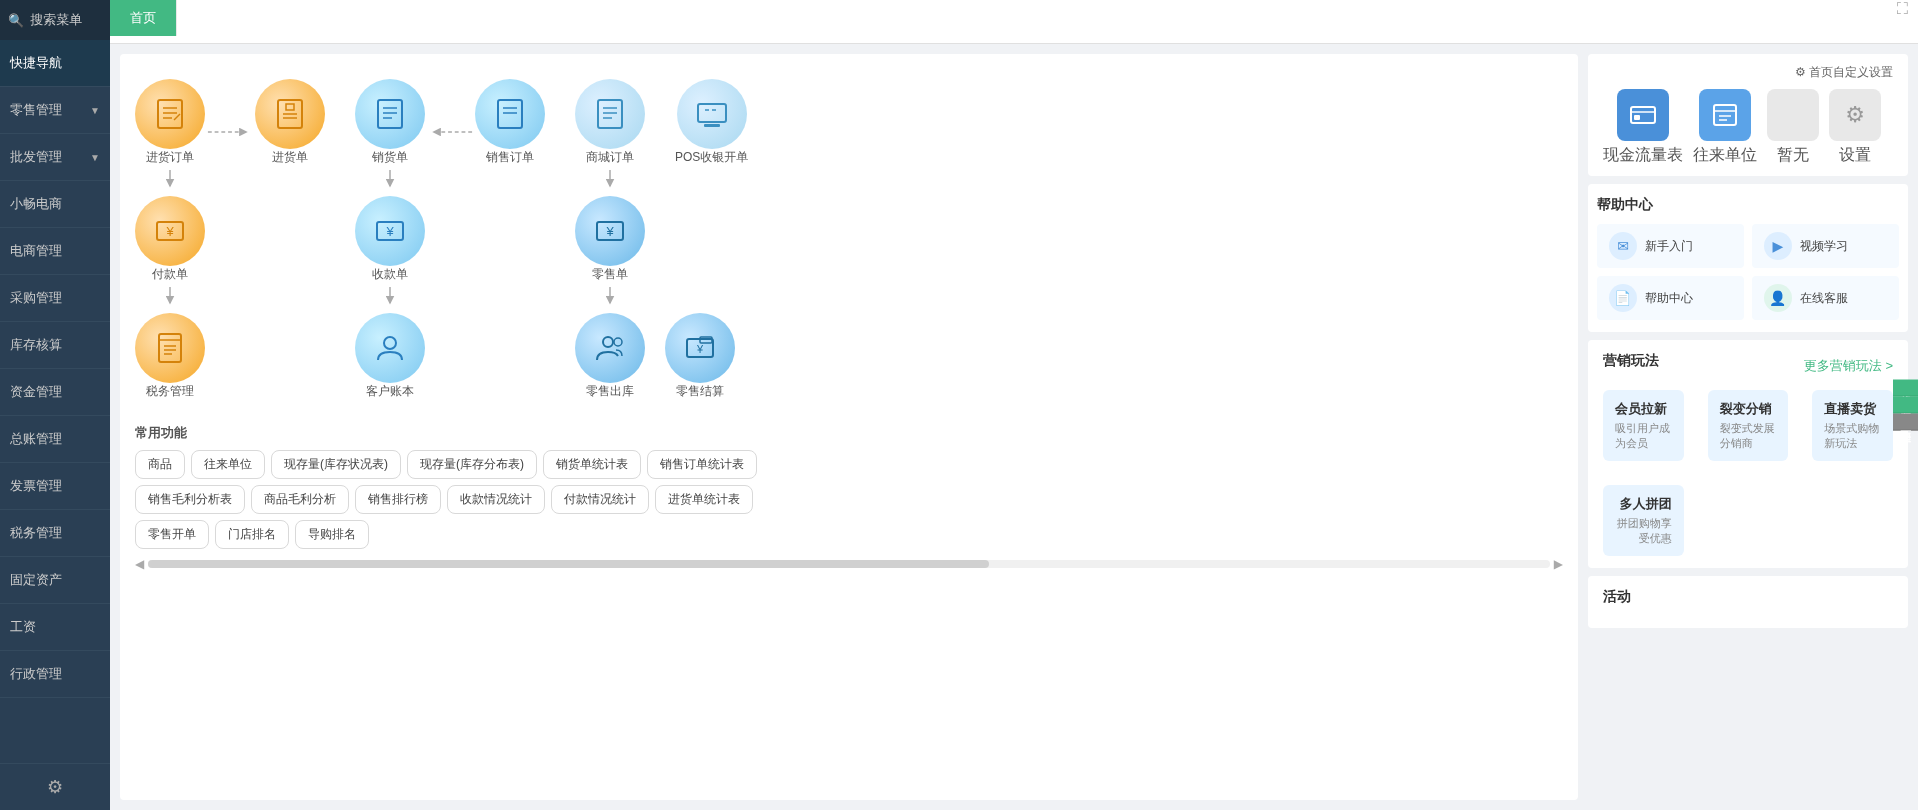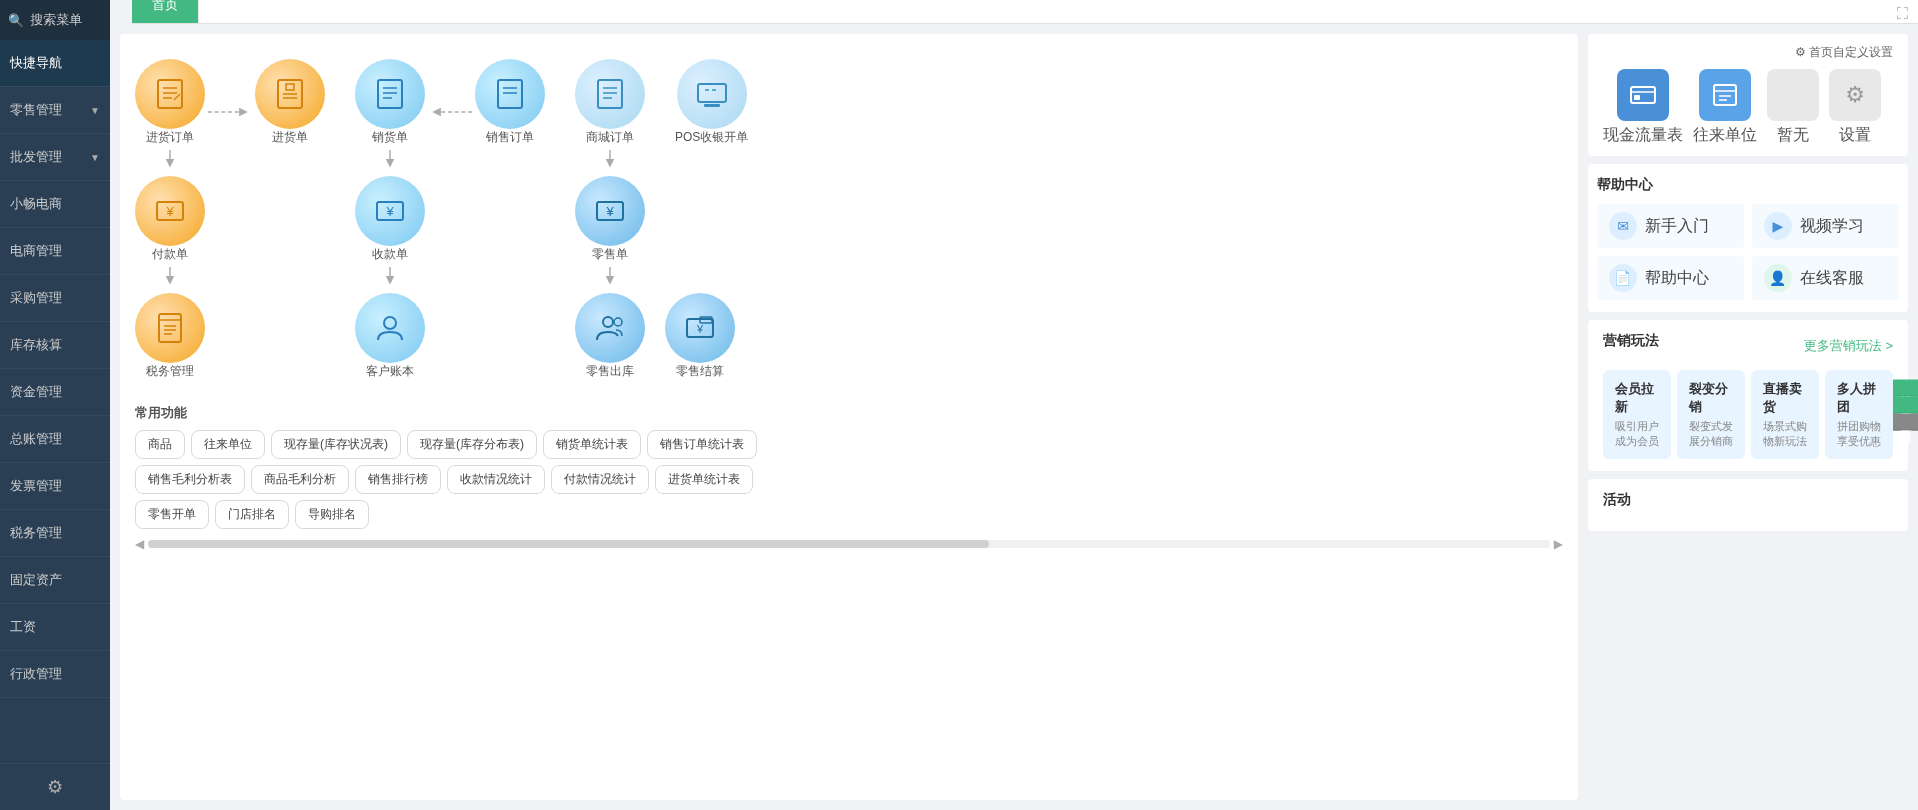--- a/index.html
+++ b/index.html
@@ -16,21 +16,21 @@
     .sidebar-item { padding: 14px 10px; color: #ccc; cursor: pointer; display: flex; align-items: center; justify-content: space-between; font-size: 13px; border-bottom: 1px solid #344a5e; }
     .sidebar-item.active { background: #1e3a4e; color: #fff; }
     .sidebar-item .arrow { font-size: 10px; color: #aaa; }
     .sidebar-bottom { padding: 12px 10px; display: flex; justify-content: center; border-top: 1px solid #344a5e; }
     .sidebar-bottom .gear-icon { color: #aaa; font-size: 18px; cursor: pointer; }
 
     
     .main-area { flex: 1; display: flex; flex-direction: column; overflow: hidden; }
 
     
-    .tab-bar { background: #fff; display: flex; align-items: flex-end; height: 24px; border-bottom: 1px solid #e0e0e0; flex-shrink: 0; margin-left: 22px; }
+    .tab-bar { background: #fff; display: flex; align-items: flex-start; height: 44px; border-bottom: 1px solid #e0e0e0; flex-shrink: 0; }
     .tab { padding: 0 20px; height: 36px; display: flex; align-items: center; cursor: pointer; font-size: 13px; color: #666; border-right: 1px solid #e8e8e8; }
     .tab.active { background: #42b983; color: #fff; }
     .tab-fullscreen { margin-left: auto; padding: 0 10px; cursor: pointer; color: #aaa; font-size: 16px; }
 
     
     .content-area { flex: 1; display: flex; overflow: hidden; padding: 10px; gap: 10px; }
 
     
     .workflow-panel { background: #fff; border-radius: 4px; flex: 1; padding: 15px; overflow: auto; min-width: 0; }
 
@@ -50,27 +50,27 @@
     .quick-icon-label { font-size: 16px; color: #555; text-align: center; }
 
     
     .help-card { background: #fff; border-radius: 4px; padding: 12px 9px; }
     .card-title { font-size: 14px; font-weight: bold; color: #333; margin-bottom: 10px; }
     .help-grid { display: grid; grid-template-columns: 1fr 1fr; gap: 8px; }
     .help-item { background: #f5faff; border-radius: 4px; padding: 8px 12px; display: flex; align-items: center; gap: 8px; cursor: pointer; }
     .help-item-icon { width: 28px; height: 28px; border-radius: 50%; display: flex; align-items: center; justify-content: center; font-size: 14px; }
     .help-item-icon.blue { background: #ddeeff; color: #4a90d9; }
     .help-item-icon.green { background: #e0f5ec; color: #42b983; }
-    .help-item-label { font-size: 16px; color: #444; }
+    .help-item-label { font-size: 12px; color: #444; }
 
     
     .marketing-card { background: #fff; border-radius: 4px; padding: 12px 15px; }
     .marketing-header { display: flex; justify-content: space-between; align-items: center; margin-bottom: 10px; }
     .marketing-more { font-size: 13px; color: #42b983; cursor: pointer; }
-    .marketing-grid { display: grid; grid-template-columns: 1fr 1fr 1fr 1fr; gap: 6px; }
+    .marketing-grid { display: grid; grid-template-columns: 1fr 1fr 1fr; gap: 24px; }
     .marketing-item { background: #f0f8ff; border-radius: 6px; padding: 10px 12px; cursor: pointer; }
     .marketing-item-title { font-size: 13px; font-weight: bold; color: #333; margin-bottom: 3px; }
     .marketing-item-desc { font-size: 11px; color: #888; }
 
     
     .activity-card { background: #fff; border-radius: 4px; padding: 12px 15px; }
     .flow-circle { width: 70px; height: 70px; border-radius: 50%; display: flex; align-items: center; justify-content: center; font-size: 26px; position: relative; }
     .flow-circle.orange { background: radial-gradient(circle at 35% 35%, #ffe0b0, #f5a623); color: #e07000; }
     .flow-node-label { font-size: 12px; color: #555; text-align: center; }
 
@@ -538,21 +538,21 @@
               <div class="marketing-item-desc">吸引用户成为会员</div>
             </div>
             <div class="marketing-item" style="background:#e8f4ff;">
               <div class="marketing-item-title">裂变分销</div>
               <div class="marketing-item-desc">裂变式发展分销商</div>
             </div>
             <div class="marketing-item" style="background:#e8f4ff;">
               <div class="marketing-item-title">直播卖货</div>
               <div class="marketing-item-desc">场景式购物新玩法</div>
             </div>
-            <div class="marketing-item" style="background:#e8f4ff;">
+            <div class="marketing-item" style="background:#e8f4ff;text-align:right;">
               <div class="marketing-item-title">多人拼团</div>
               <div class="marketing-item-desc">拼团购物享受优惠</div>
             </div>
           </div>
         </div>
 
         <div class="activity-card">
           <div class="card-title">活动</div>
         </div>
 

